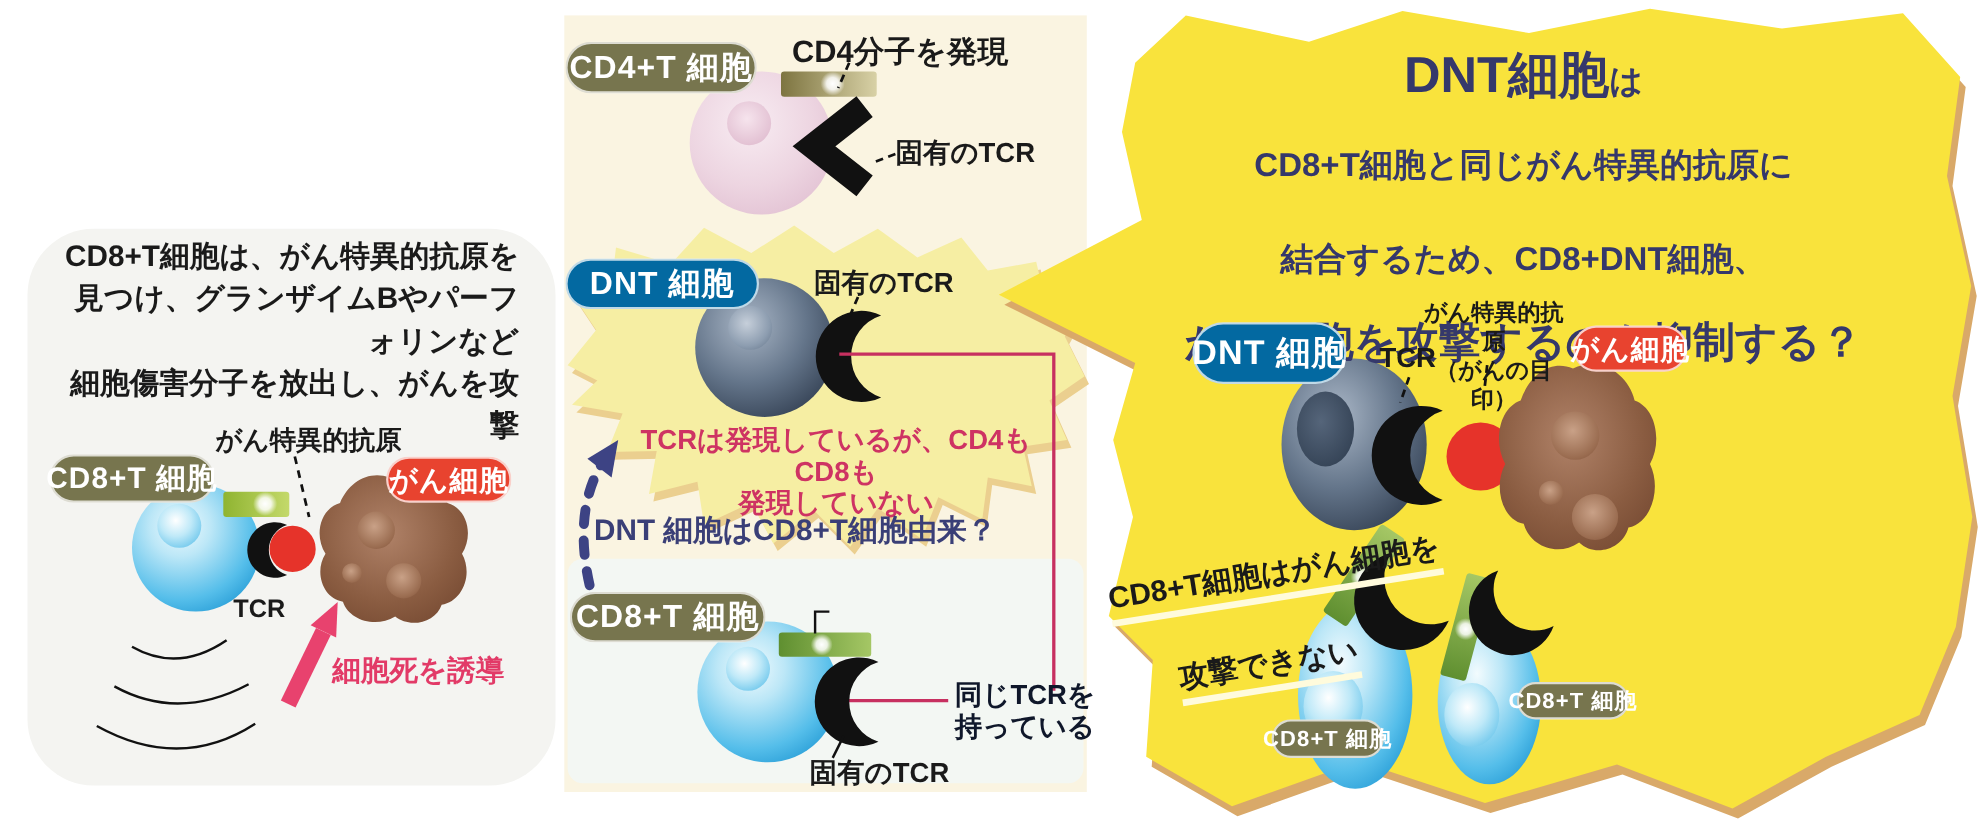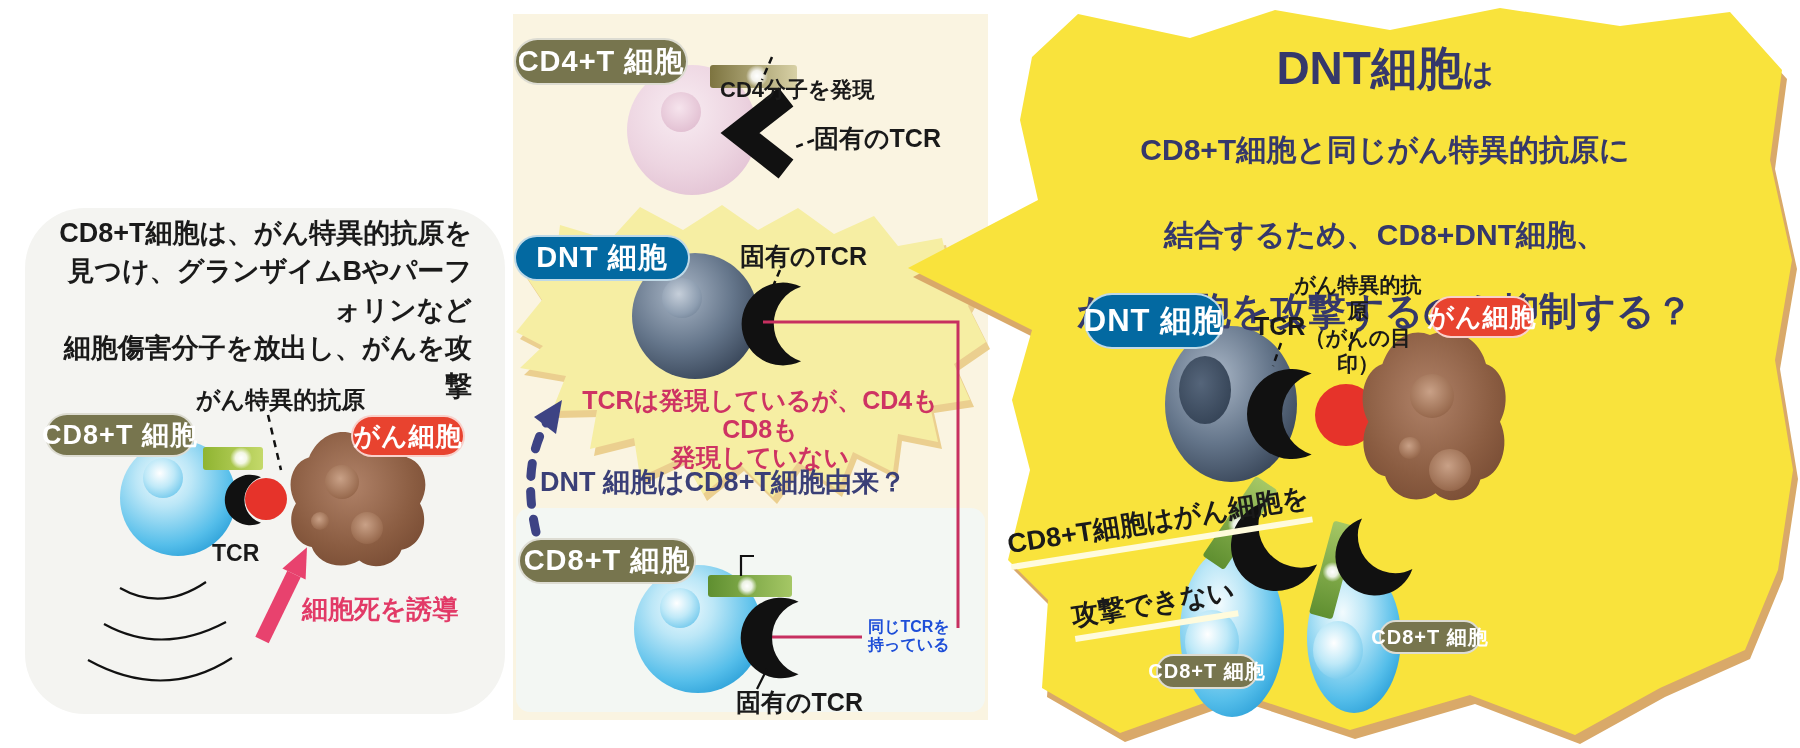--- a/index.html
+++ b/index.html
@@ -15,27 +15,27 @@
          display:flex;align-items:center;justify-content:center;box-sizing:border-box;
          border:2px solid rgba(255,255,255,.75);letter-spacing:1px;white-space:nowrap;}
   .olive{background:#77754E;text-align:right;}
   .gray{background:#0369a1;}
   .red{background:#E8432F;}
   .t-desc{left:40px;top:214px;width:432px;text-align:right;font-size:27px;line-height:1.42;}
   .t-antigen-l{left:196px;top:384px;font-size:24px;}
   .t-tcr-l{left:212px;top:540px;font-size:23px;}
   .t-induce{left:302px;top:592px;font-size:26px;color:#E23A67;}
   .t-granzyme{left:54px;top:638px;font-size:25px;}
-  .t-cd4mol{left:720px;top:28px;font-size:22px;margin-top:47px;}
+  .t-cd4mol{left:720px;top:28px;font-size:28px;}
   .t-tcr-cd4{left:814px;top:122px;font-size:25px;}
   .t-tcr-dnt{left:740px;top:240px;font-size:25px;}
   .t-note{left:565px;top:386px;width:390px;text-align:center;font-size:25px;color:#CE3363;line-height:1.14;}
   .t-origin{left:540px;top:464px;font-size:27px;color:#3A3F77;}
   .t-cd8mol{left:748px;top:544px;font-size:24px;}
-  .t-same{left:868px;top:618px;font-size:16px;color:#1d4ed8;line-height:1.15;}
+  .t-same{left:868px;top:618px;font-size:25px;color:#0f172a;line-height:1.15;}
   .t-tcr-cd8m{left:736px;top:686px;font-size:25px;}
   .r-title{left:1040px;top:20px;width:690px;text-align:center;color:#35386B;}
   .r-title .l1{font-size:46px;font-weight:700;}
   .r-title .l1 .small{font-size:30px;}
   .r-title .l2{font-size:30px;margin-top:12px;}
   .r-title .l3{font-size:30px;margin-top:26px;}
   .r-title .l4{font-size:38px;margin-top:12px;}
   .t-tcr-r{left:1254px;top:312px;font-size:25px;}
   .t-antigen-r{left:1288px;top:272px;width:140px;text-align:center;font-size:21px;line-height:1.25;}
   .t-cannot{left:1000px;top:496px;transform:rotate(-9deg);transform-origin:left top;font-size:27px;}

